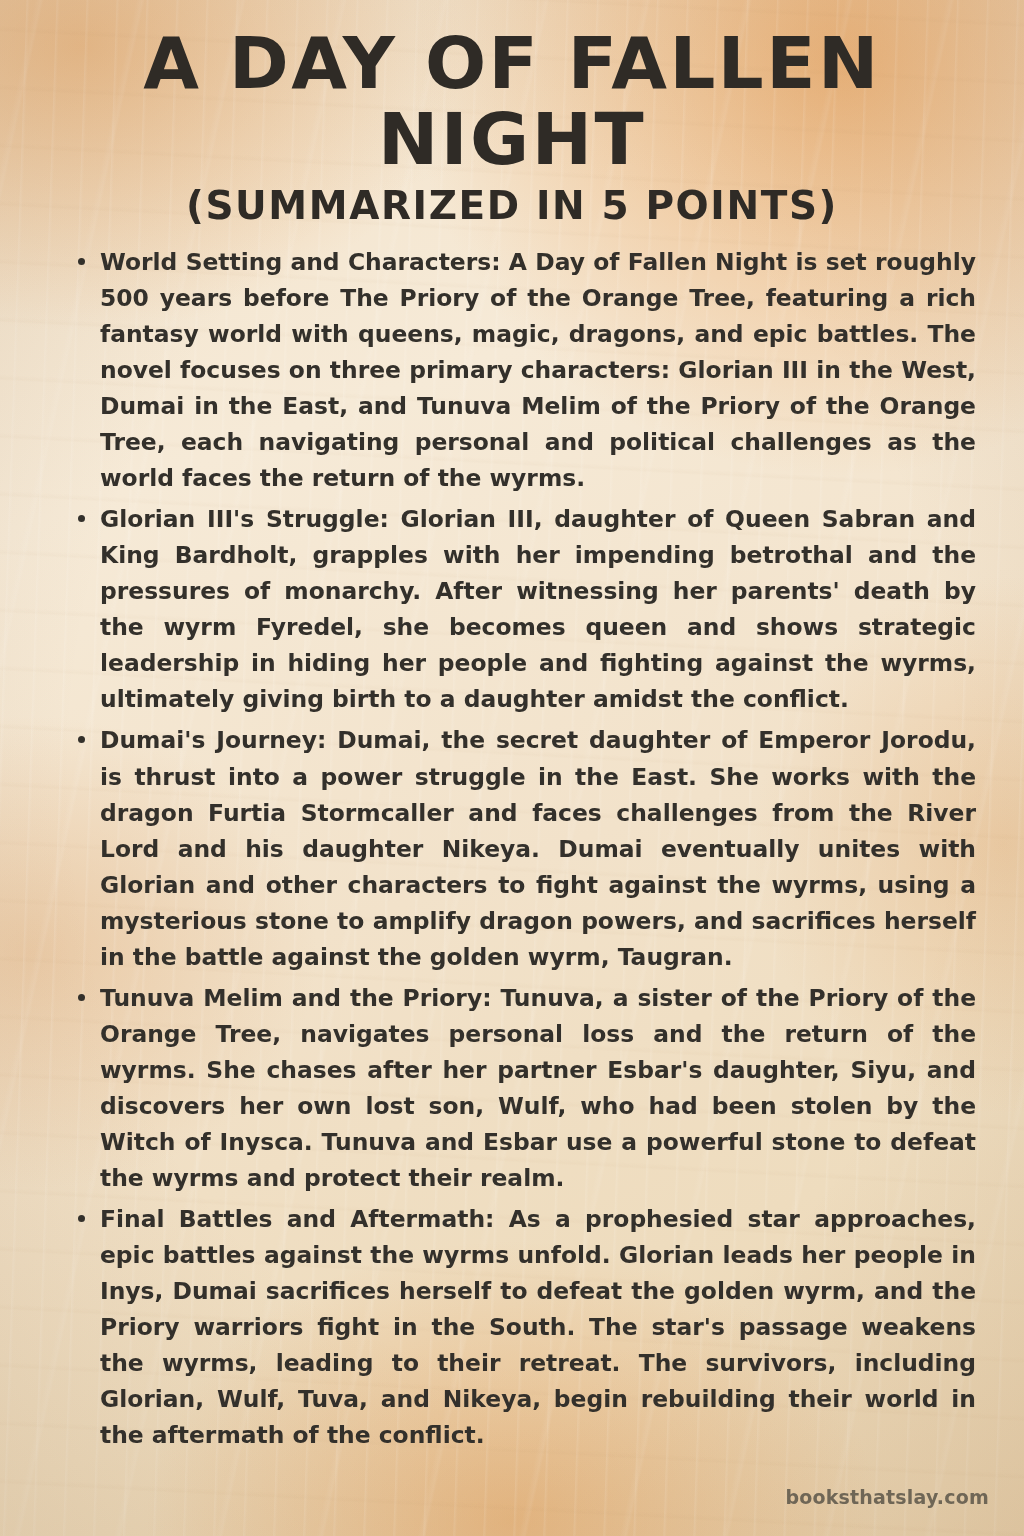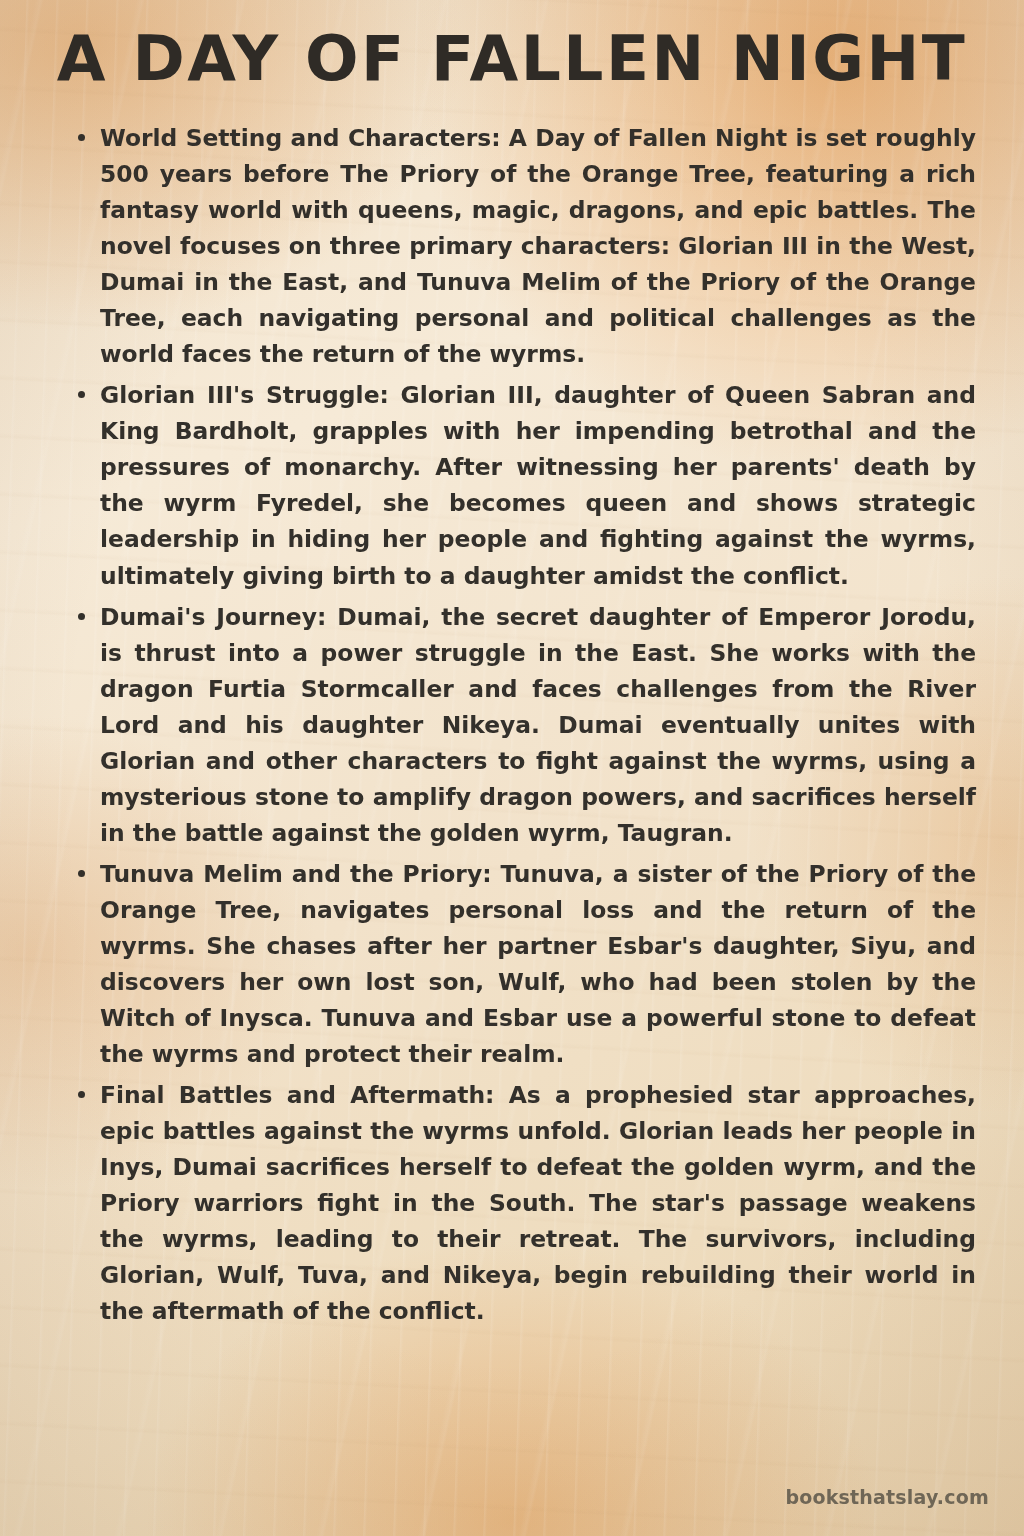--- a/index.html
+++ b/index.html
@@ -50,38 +50,38 @@
     padding: 0;
   }
   .title-block {
     text-align: center;
     padding: 26px 24px 6px 24px;
   }
   h1 {
     margin: 0;
     font-family: "DejaVu Sans", sans-serif;
     font-weight: 700;
-    font-size: 63px;
+    font-size: 72px;
     letter-spacing: 2.5px;
     color: #2f2b26;
     line-height: 1.05;
     text-transform: uppercase;
   }
   h2 {
     margin: 8px 0 0 0;
     font-family: "DejaVu Sans", sans-serif;
     font-weight: 700;
     font-size: 39px;
     letter-spacing: 1.6px;
     color: #2f2b26;
     line-height: 1.1;
     text-transform: uppercase;
   }
   ul.points {
-    margin: 22px 0 0 0;
+    margin: 10px 0 0 0;
     padding: 0 48px 0 74px;
     list-style: none;
   }
   ul.points > li {
     position: relative;
     margin: 0 0 5px 0;
     padding: 0 0 0 26px;
     color: #33302b;
     font-size: 23.4px;
     line-height: 1.54;
@@ -114,20 +114,21 @@
 <body>
 
 <div class="page">
   <div class="texture"></div>
   <div class="vignette"></div>
 
   <div class="content">
 
     <div class="title-block">
       <h1>A Day of Fallen Night</h1>
+      <h2>(Summarized in 5 Points)</h2>
     </div>
 
     <ul class="points">
       <li>World Setting and Characters: A Day of Fallen Night is set roughly 500 years before The Priory of the Orange Tree, featuring a rich fantasy world with queens, magic, dragons, and epic battles. The novel focuses on three primary characters: Glorian III in the West, Dumai in the East, and Tunuva Melim of the Priory of the Orange Tree, each navigating personal and political challenges as the world faces the return of the wyrms.</li>
       <li>Glorian III's Struggle: Glorian III, daughter of Queen Sabran and King Bardholt, grapples with her impending betrothal and the pressures of monarchy. After witnessing her parents' death by the wyrm Fyredel, she becomes queen and shows strategic leadership in hiding her people and fighting against the wyrms, ultimately giving birth to a daughter amidst the conflict.</li>
       <li>Dumai's Journey: Dumai, the secret daughter of Emperor Jorodu, is thrust into a power struggle in the East. She works with the dragon Furtia Stormcaller and faces challenges from the River Lord and his daughter Nikeya. Dumai eventually unites with Glorian and other characters to fight against the wyrms, using a mysterious stone to amplify dragon powers, and sacrifices herself in the battle against the golden wyrm, Taugran.</li>
       <li>Tunuva Melim and the Priory: Tunuva, a sister of the Priory of the Orange Tree, navigates personal loss and the return of the wyrms. She chases after her partner Esbar's daughter, Siyu, and discovers her own lost son, Wulf, who had been stolen by the Witch of Inysca. Tunuva and Esbar use a powerful stone to defeat the wyrms and protect their realm.</li>
       <li>Final Battles and Aftermath: As a prophesied star approaches, epic battles against the wyrms unfold. Glorian leads her people in Inys, Dumai sacrifices herself to defeat the golden wyrm, and the Priory warriors fight in the South. The star's passage weakens the wyrms, leading to their retreat. The survivors, including Glorian, Wulf, Tuva, and Nikeya, begin rebuilding their world in the aftermath of the conflict.</li>
     </ul>
 

